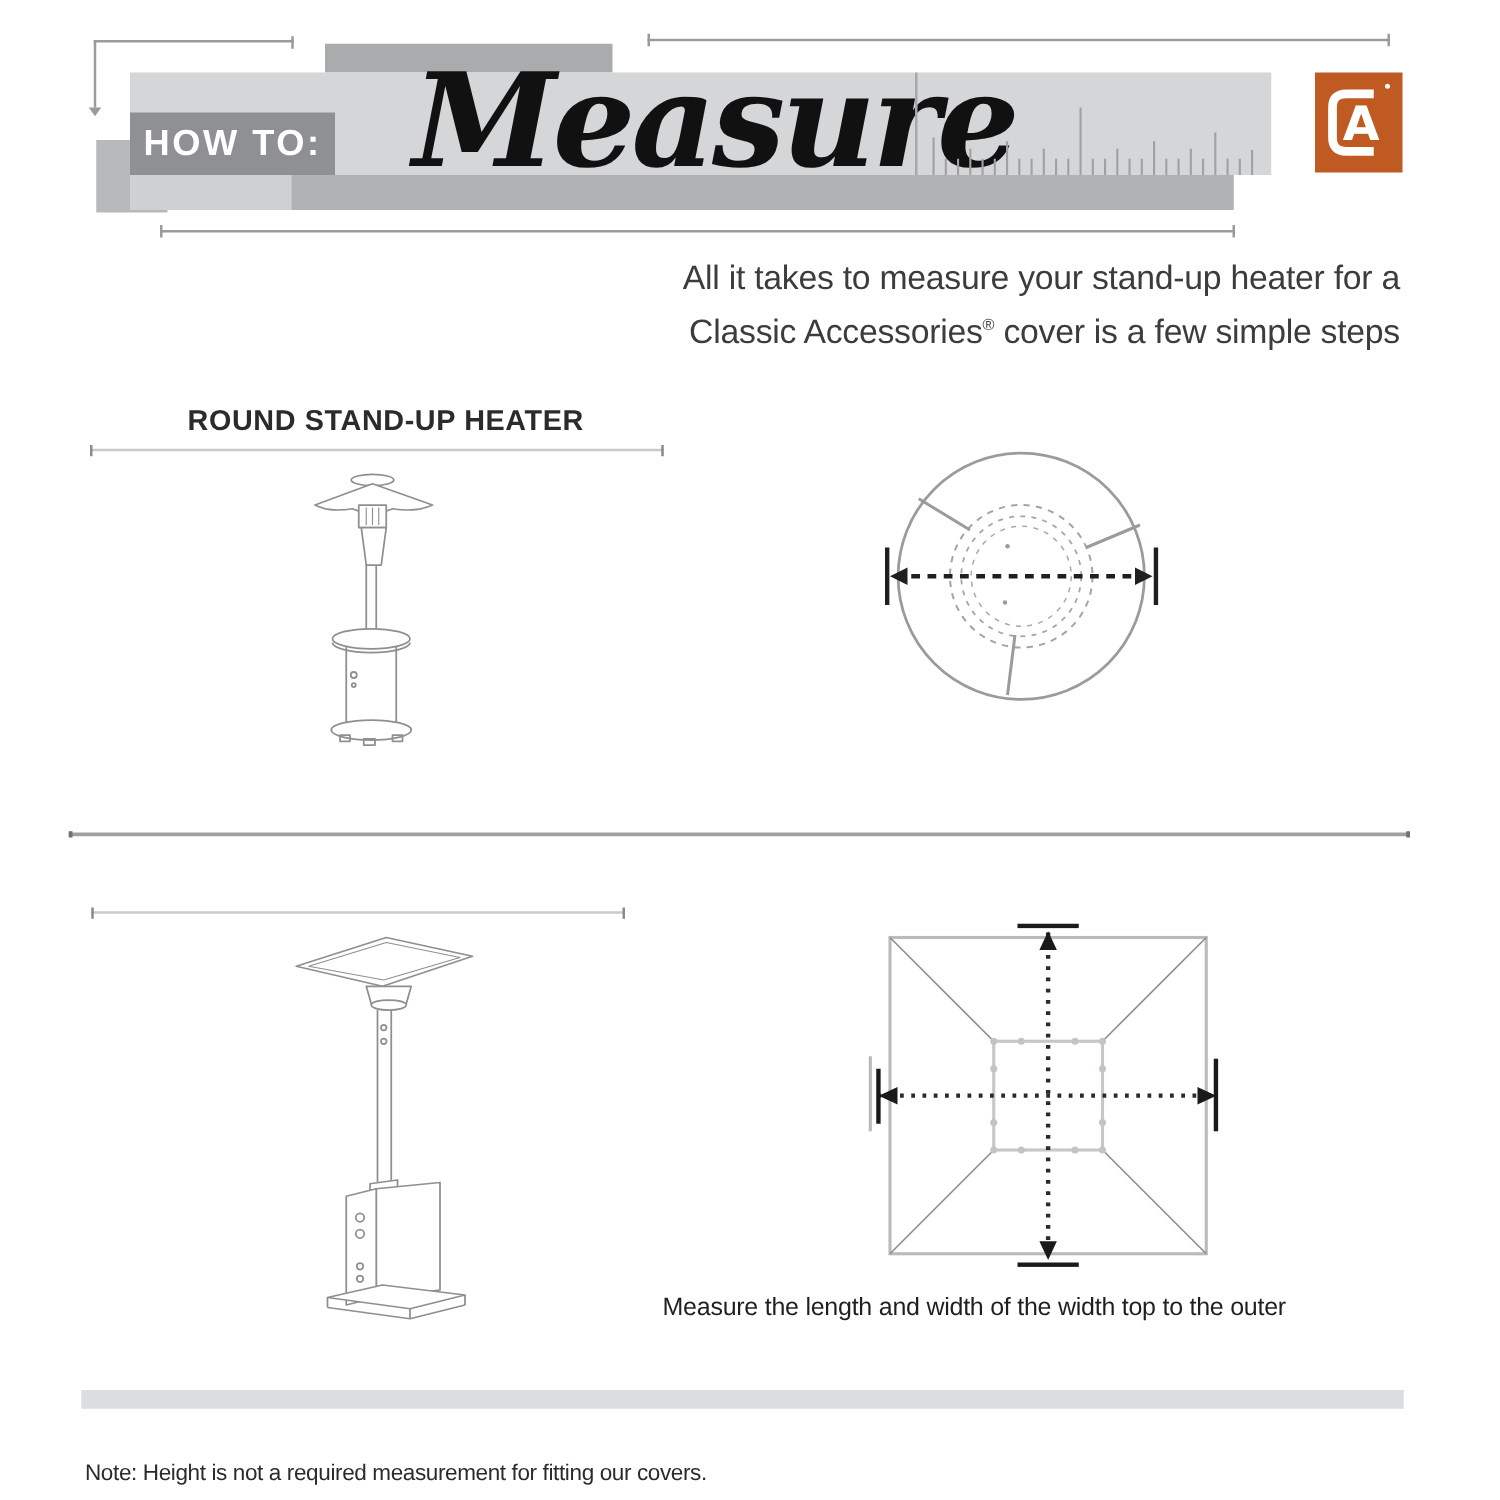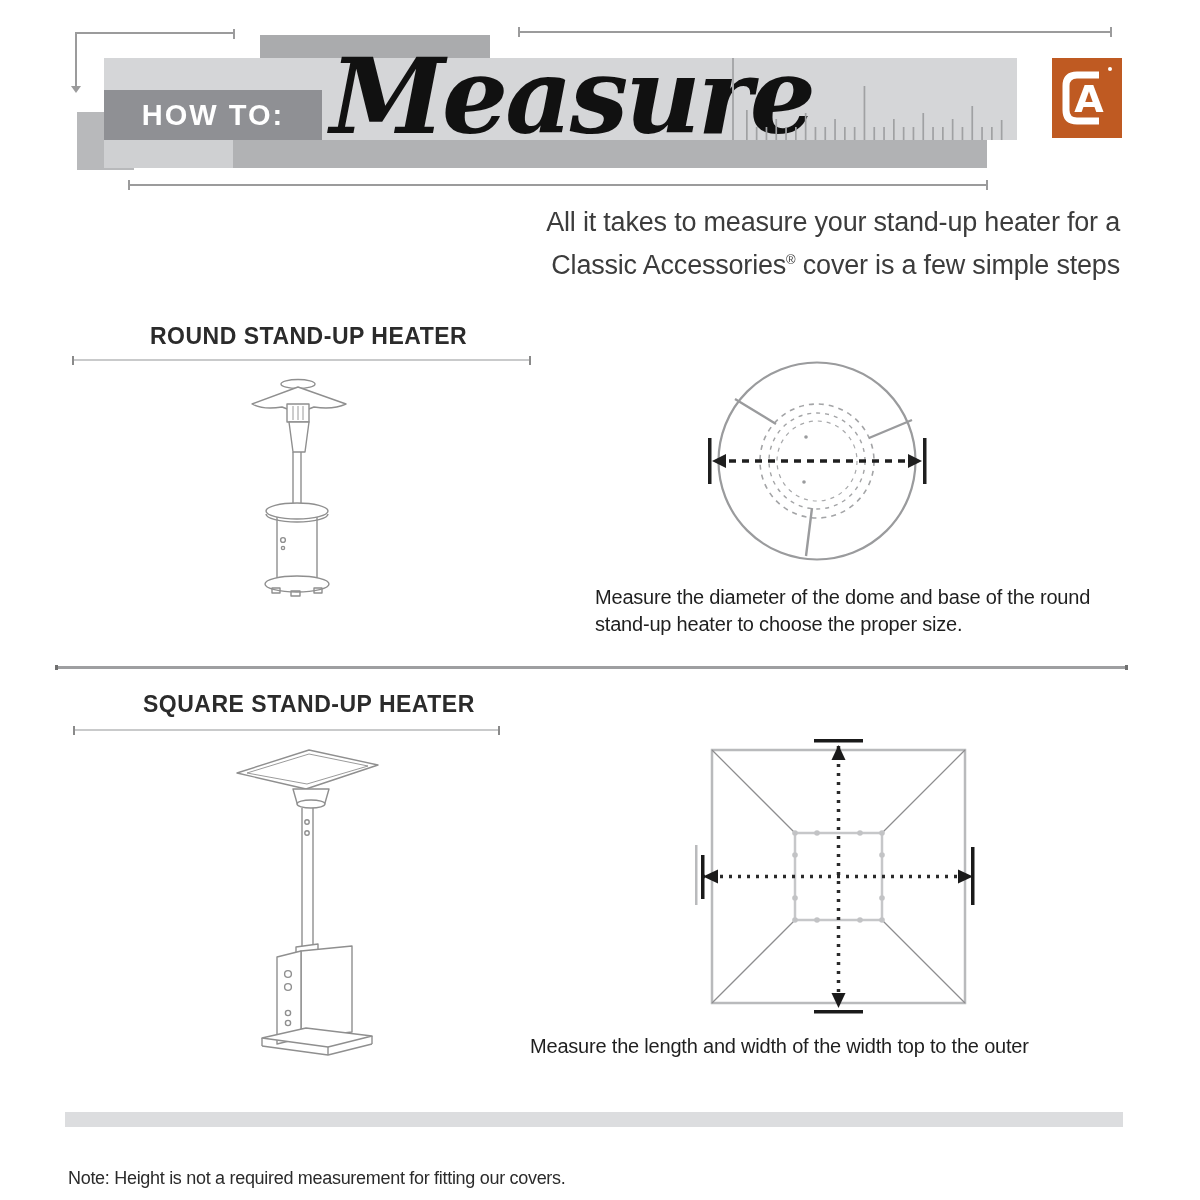--- a/index.html
+++ b/index.html
@@ -10,21 +10,21 @@
   .abs{position:absolute;}
 
   
   .bracket{background:var(--line-gray,#9b9b9c);}
   .rect-top-center{left:260px;top:35px;width:230px;height:23px;background:#aaabad;}
   .band-main{left:104px;top:58px;width:913px;height:82px;background:var(--band-light,#d5d6d8);}
   .small-square{left:77px;top:112px;width:57px;height:58px;background:#b8b9bb;}
   .subband-left{left:104px;top:140px;width:129px;height:28px;background:#cfd0d2;}
   .subband-right{left:233px;top:140px;width:754px;height:28px;background:var(--band-mid,#b1b2b4);}
   .howto-box{
-    left:104px;top:90px;width:218px;height:50px;background:var(--band-dark,#8f9094);
+    left:104px;top:90px;width:164px;height:50px;background:var(--band-dark,#8f9094);
     display:flex;align-items:center;justify-content:center;
   }
   .howto-box span{color:#fff;font-size:29px;font-weight:bold;letter-spacing:2px;}
   .measure-title{
     left:330px;top:40px;width:400px;text-align:center;
     font-family:"DejaVu Serif",serif;font-style:italic;font-weight:bold;
     font-size:104px;color:#111;letter-spacing:-3px;line-height:1.1;
   }
   .ruler-divider{left:732px;top:58px;width:2px;height:82px;background:#a7a8aa;}
   .logo{
@@ -165,30 +165,25 @@
     <path d="M735,399 L776,424 M869,438 L912,420 M812,508 L806,556" stroke="#9a9b9d" stroke-width="2.4"></path>
     <circle cx="806" cy="437" r="1.8" fill="#9a9b9d"></circle>
     <circle cx="804" cy="482" r="1.8" fill="#9a9b9d"></circle>
     <path d="M716,461 H919" stroke="#1f1f1f" stroke-width="3.5" stroke-dasharray="7,6"></path>
     <polygon points="712,461 726,454 726,468" fill="#1f1f1f"></polygon>
     <polygon points="922,461 908,454 908,468" fill="#1f1f1f"></polygon>
     <rect x="708" y="438" width="3.5" height="46" fill="#1f1f1f"></rect>
     <rect x="923" y="438" width="3.5" height="46" fill="#1f1f1f"></rect>
   </svg>
 
-  <div class="abs caption" style="left:595px;top:584px;">
-    <div>Measure the diameter of the dome and base of the round</div>
-    <div>stand-up heater to choose the proper size.</div>
-  </div>
 
   <div class="abs divider"></div>
   <div class="abs divider-tick" style="left:55px;"></div>
   <div class="abs divider-tick" style="left:1125px;"></div>
 
-  <div class="abs section-heading" style="left:143px;top:691px;">SQUARE STAND-UP HEATER</div>
   <div class="abs measure-line" style="left:73px;top:729px;width:427px;"></div>
   <div class="abs line-tick" style="left:73px;top:726px;"></div>
   <div class="abs line-tick" style="left:498px;top:726px;"></div>
 
   <svg class="abs" style="left:230px;top:742px;" width="160" height="316" viewBox="230 742 160 316" fill="none" stroke="#8f8f8f" stroke-width="1.4" stroke-linejoin="round">
     <polygon points="237,773 309,750 378,765 306,789" fill="#ffffff"></polygon>
     <polygon points="247,773 309,754 368,766 307,784" stroke-width="0.9"></polygon>
     <polygon points="293,789 329,789 325,803 297,803" fill="#ffffff"></polygon>
     <ellipse cx="311" cy="804" rx="14" ry="4" fill="#ffffff"></ellipse>
     <path d="M302,808 V948 M313,808 V948"></path>

